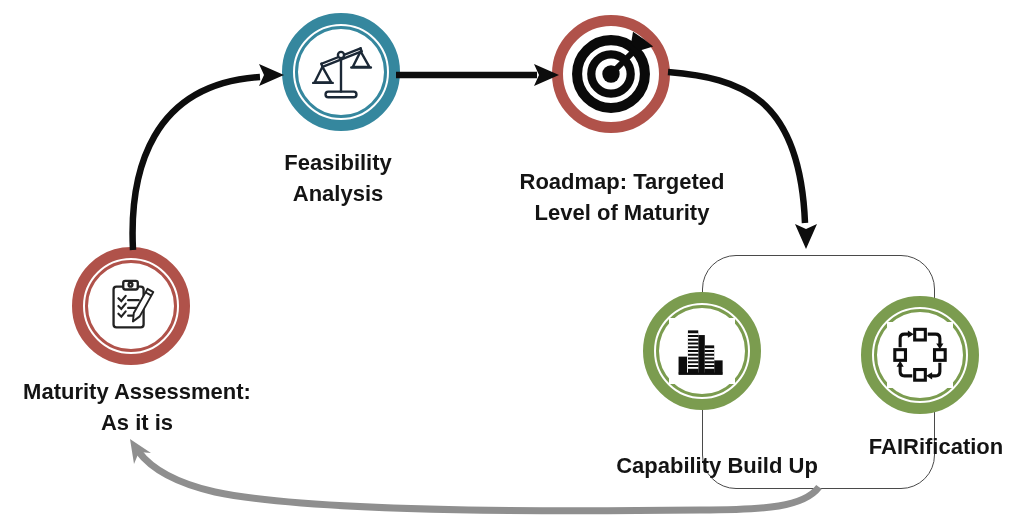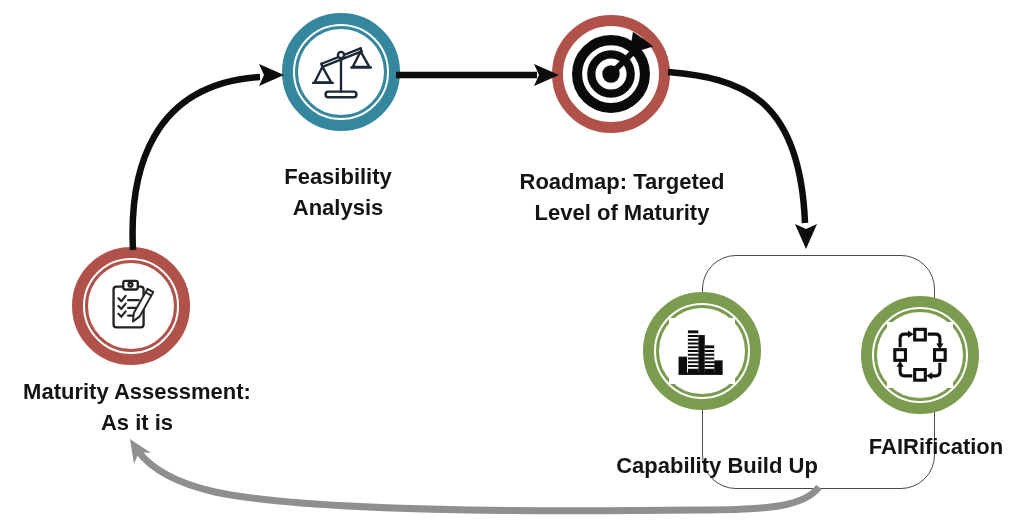--- a/index.html
+++ b/index.html
@@ -77,21 +77,21 @@
             <path d="M51 9 L52 12"></path>
           <path d="M14 27 L6.5 42 H22.5 Z"></path>
           <path d="M5 42.6 H24"></path>
           <path d="M51 12 L43.5 27 H59.5 Z"></path>
           <path d="M42 27.6 H61"></path>
         </g>
         <circle cx="32" cy="15.5" r="3" fill="#fff" stroke="#1b2836" stroke-width="2.3"></circle>
       </svg>
     </div>
   </div>
-  <div class="nlabel" style="left:238px;top:161px;width:200px;">Feasibility
+  <div class="nlabel" style="left:238px;top:147px;width:200px;">Feasibility
 Analysis</div>
 
   <div class="node" style="left: 552px; top: 15px; --ring: #b0524a;">
     <div class="icon-wrap">
       <svg width="88" height="88" viewBox="0 0 96 96">
         <circle cx="48" cy="48" r="37" fill="none" stroke="#0a0a0a" stroke-width="11"></circle>
         <circle cx="48" cy="48" r="21.5" fill="none" stroke="#0a0a0a" stroke-width="9"></circle>
         <circle cx="48" cy="48" r="9.5" fill="#0a0a0a"></circle>
         <circle cx="48" cy="48" r="2.4" fill="#fff"></circle>
         <path d="M48 48 L76 20" stroke="#0a0a0a" stroke-width="6.5" stroke-linecap="round"></path>

